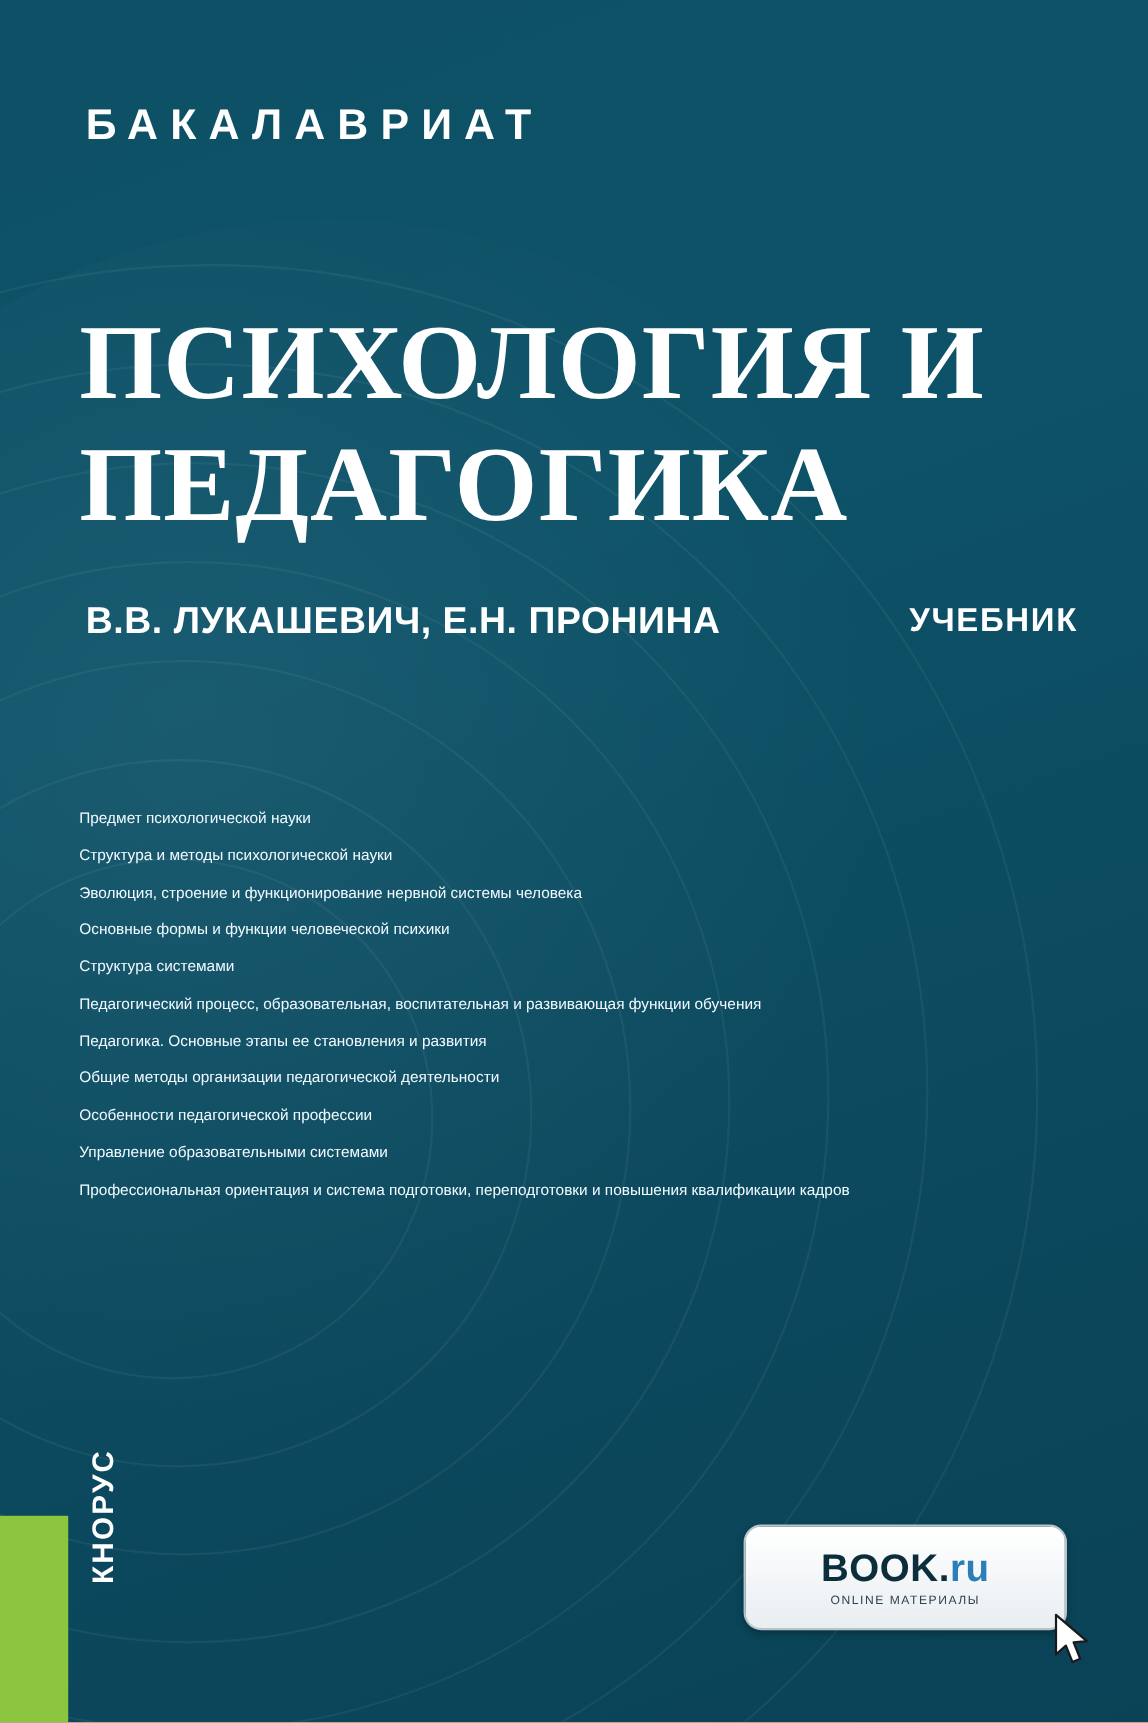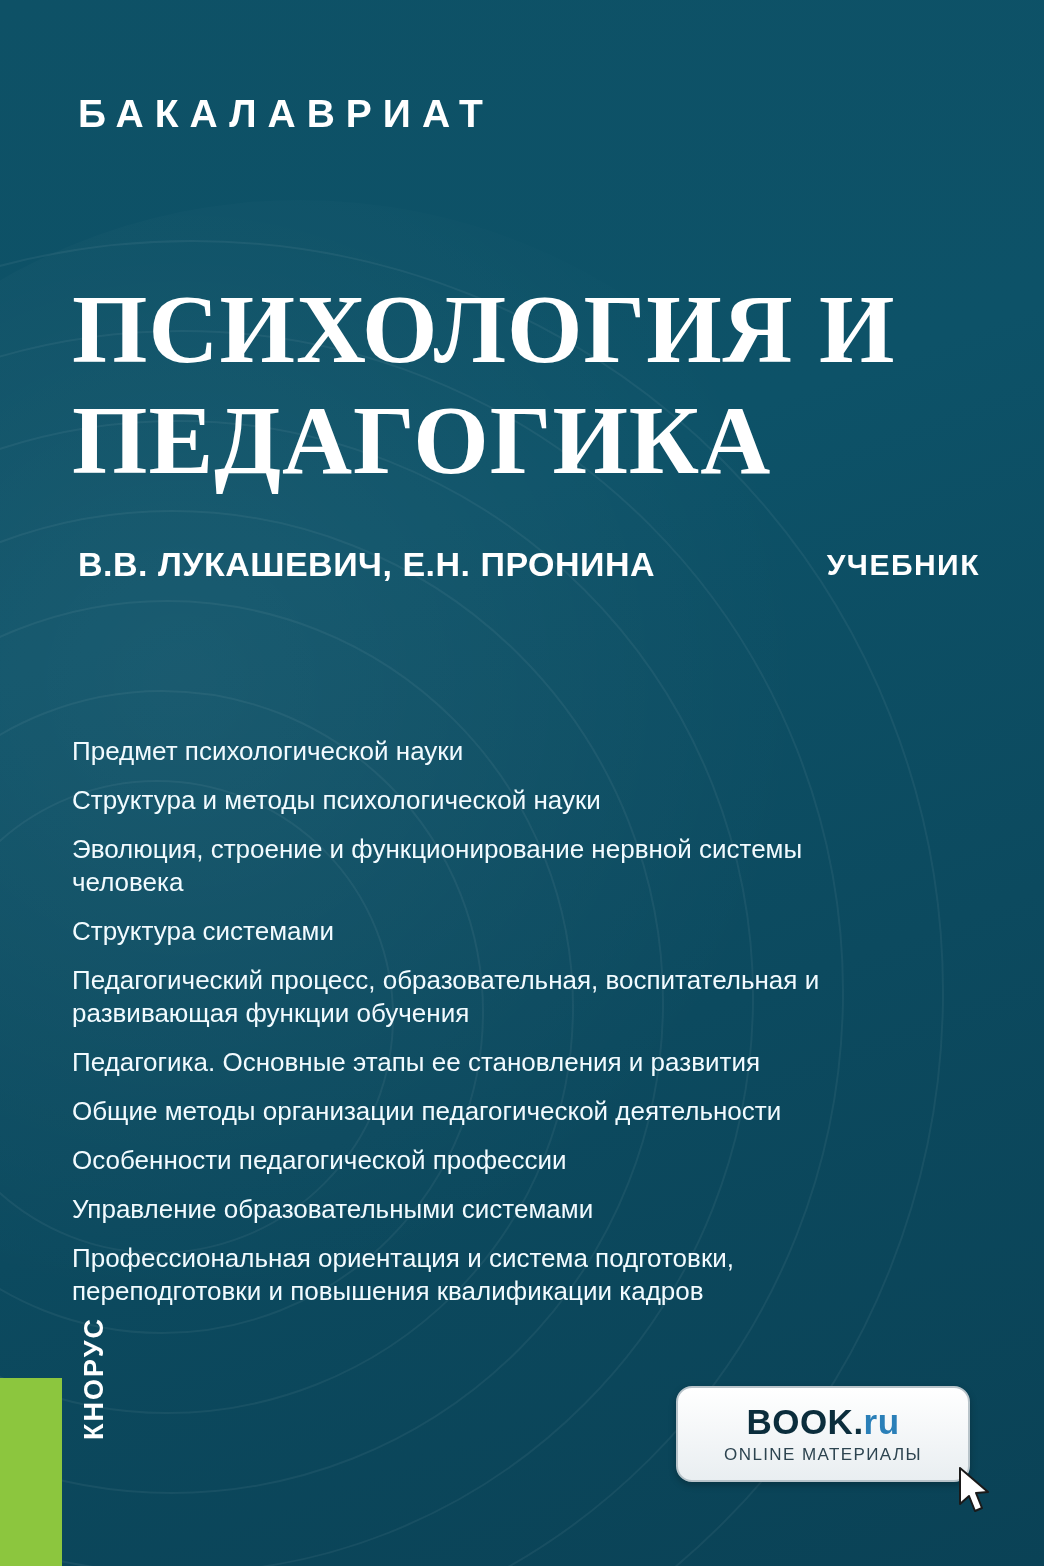--- a/index.html
+++ b/index.html
@@ -97,21 +97,21 @@
   }
 
   
   .topics {
     position: absolute;
     left: 72px;
     top: 735px;
     width: 790px;
   }
   .topic {
-    font-size: 26px;
+    font-size: 14px;
     line-height: 1.27;
     margin-bottom: 16px;
     color: #f2fbff;
     font-weight: normal;
   }
 
   
   .green-tab {
     position: absolute;
     left: 0;
@@ -151,21 +151,21 @@
   .badge-title {
     color: #0b2d3c;
     font-size: 35px;
     font-weight: bold;
     letter-spacing: 0.5px;
     line-height: 1;
   }
   .badge-title .ru { color: #2a7fb8; }
   .badge-sub {
     color: #2d4450;
-    font-size: 17px;
+    font-size: 11px;
     letter-spacing: 1.4px;
     margin-top: 6px;
     text-transform: uppercase;
     text-align: right;
   }
   .cursor {
     position: absolute;
     right: 52px;
     bottom: 52px;
     width: 34px;
@@ -194,20 +194,21 @@
 
   <h1 class="title">ПСИХОЛОГИЯ И ПЕДАГОГИКА</h1>
 
   <div class="authors">В.В. ЛУКАШЕВИЧ, Е.Н. ПРОНИНА</div>
   <div class="booktype">УЧЕБНИК</div>
 
   <div class="topics">
     <div class="topic">Предмет психологической науки</div>
     <div class="topic">Структура и методы психологической науки</div>
     <div class="topic">Эволюция, строение и функционирование нервной системы человека</div>
+    <div class="topic">Основные формы и функции человеческой психики</div>
     <div class="topic">Структура системами</div>
     <div class="topic">Педагогический процесс, образовательная, воспитательная и развивающая функции обучения</div>
     <div class="topic">Педагогика. Основные этапы ее становления и развития</div>
     <div class="topic">Общие методы организации педагогической деятельности</div>
     <div class="topic">Особенности педагогической профессии</div>
     <div class="topic">Управление образовательными системами</div>
     <div class="topic">Профессиональная ориентация и система подготовки, переподготовки и повышения квалификации кадров</div>
   </div>
 
   <div class="green-tab"></div>

